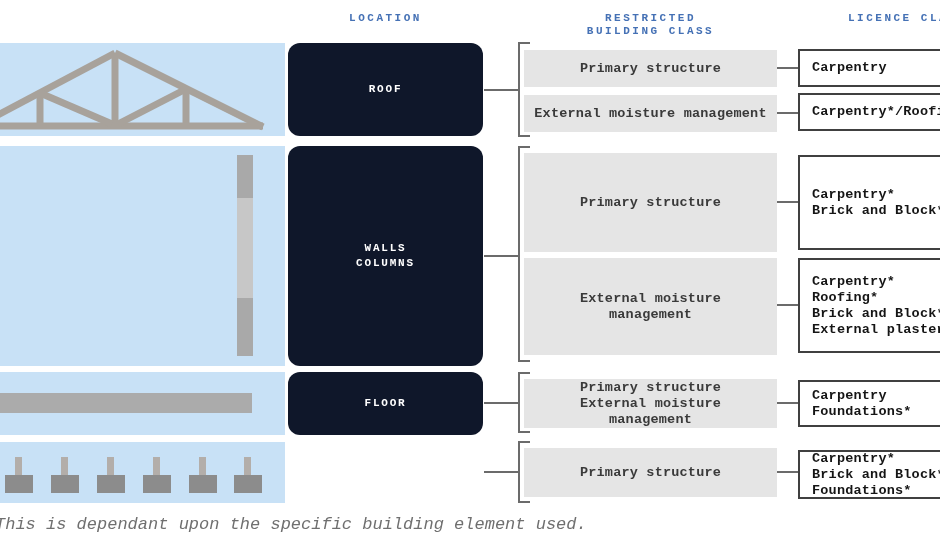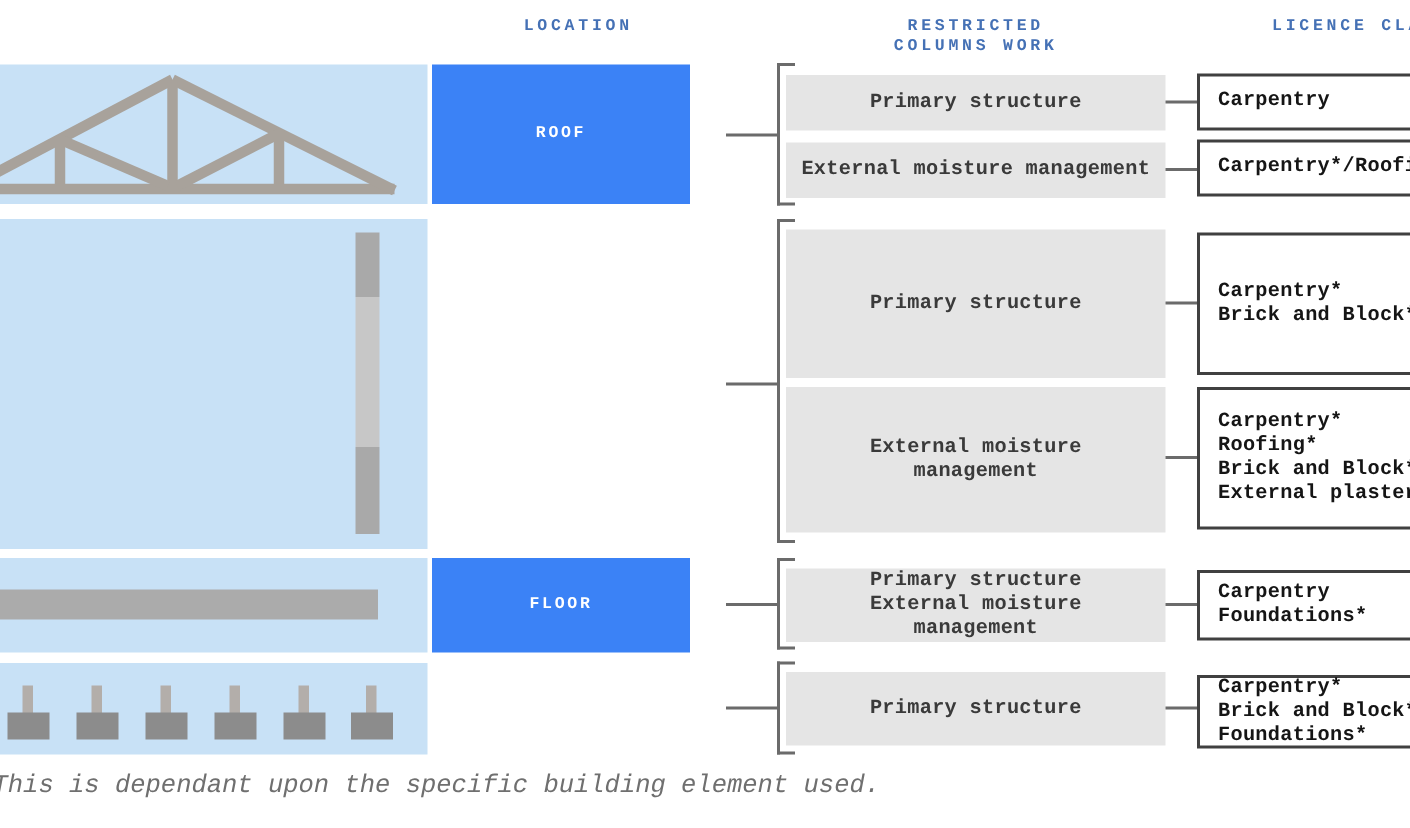--- a/index.html
+++ b/index.html
@@ -7,24 +7,24 @@
     position:relative; width:940px; height:552px; background:#ffffff;
     overflow:hidden; font-family:Liberation Mono, monospace;
   }
   .hdr {
     position:absolute; top:12px; font-size:11px; font-weight:bold;
     letter-spacing:2.5px; color:#4571b5; white-space:pre-line;
     text-align:center; line-height:13px;
   }
   .panel { position:absolute; left:0; width:285px; background:#c8e1f6; }
   .locbox {
-    position:absolute; left:288px; width:172px; background:#3b82f6;
+    position:absolute; left:288px; width:195px; background:#0f172a;
     display:flex; align-items:center; justify-content:center;
     color:#ffffff; font-size:11px; font-weight:bold; letter-spacing:1.8px;
-    text-align:center; white-space:pre-line; line-height:15px;
+    text-align:center; white-space:pre-line; line-height:15px;border-radius:12px;
   }
   .hline { position:absolute; height:2px; background:#6b6b6b; }
   .bracket {
     position:absolute; left:518px; width:12px; box-sizing:border-box;
     border:2px solid #6b6b6b; border-right:none;
   }
   .workbox {
     position:absolute; left:524px; width:253px; background:#e5e5e5;
     display:flex; align-items:center; justify-content:center;
     text-align:center; font-size:13.5px; font-weight:bold; color:#3a3a3a;
@@ -43,21 +43,21 @@
     font-size:17px; color:#6f6f6f; white-space:nowrap;
   }
 </style>
 </head>
 <body>
 
 <div class="stage">
 
   <div class="hdr" style="left:288px;width:195px;">LOCATION</div>
   <div class="hdr" style="left:524px;width:253px;">RESTRICTED
-COLUMNS WORK</div>
+BUILDING CLASS</div>
   <div class="hdr" style="left:848px;width:220px;text-align:left;white-space:nowrap;">LICENCE CLASS</div>
 
   <div class="panel" style="top:43px;height:93px;">
     <svg width="285" height="93" viewBox="0 0 285 93" style="position:absolute;left:0;top:0;">
       <g stroke="#a8a29b" stroke-width="7" fill="none">
         <path d="M-25 83 H263"></path>
         <path d="M-40 92 L115 10"></path>
         <path d="M115 10 L263 84"></path>
         <path d="M115 12 V83"></path>
         <path d="M112 81 L40 50"></path>
@@ -88,20 +88,24 @@
   <div class="licbox" style="top:93px;height:38px;">
     <span>Carpentry*/Roofing*</span>
   </div>
 
   <div class="panel" style="top:146px;height:220px;">
     <div>
       <div class="seg" style="left:237px;top:9px;width:16px;height:43px;background:#a9a9a9;"></div>
       <div class="seg" style="left:237px;top:52px;width:16px;height:100px;background:#c7c7c7;"></div>
       <div class="seg" style="left:237px;top:152px;width:16px;height:58px;background:#a9a9a9;"></div>
     </div>
+  </div>
+  <div class="locbox" style="top:146px;height:220px;">
+    <span>WALLS
+COLUMNS</span>
   </div>
   <div class="hline" style="left:484px;top:255px;width:34px;"></div>
   <div class="bracket" style="top:146px;height:216px;"></div>
 
   <div class="workbox" style="top:153px;height:99px;">
     <span>Primary structure</span>
   </div>
   <div class="hline" style="left:777px;top:201px;width:21px;"></div>
   <div class="licbox" style="top:155px;height:95px;">
     <span>Carpentry*

